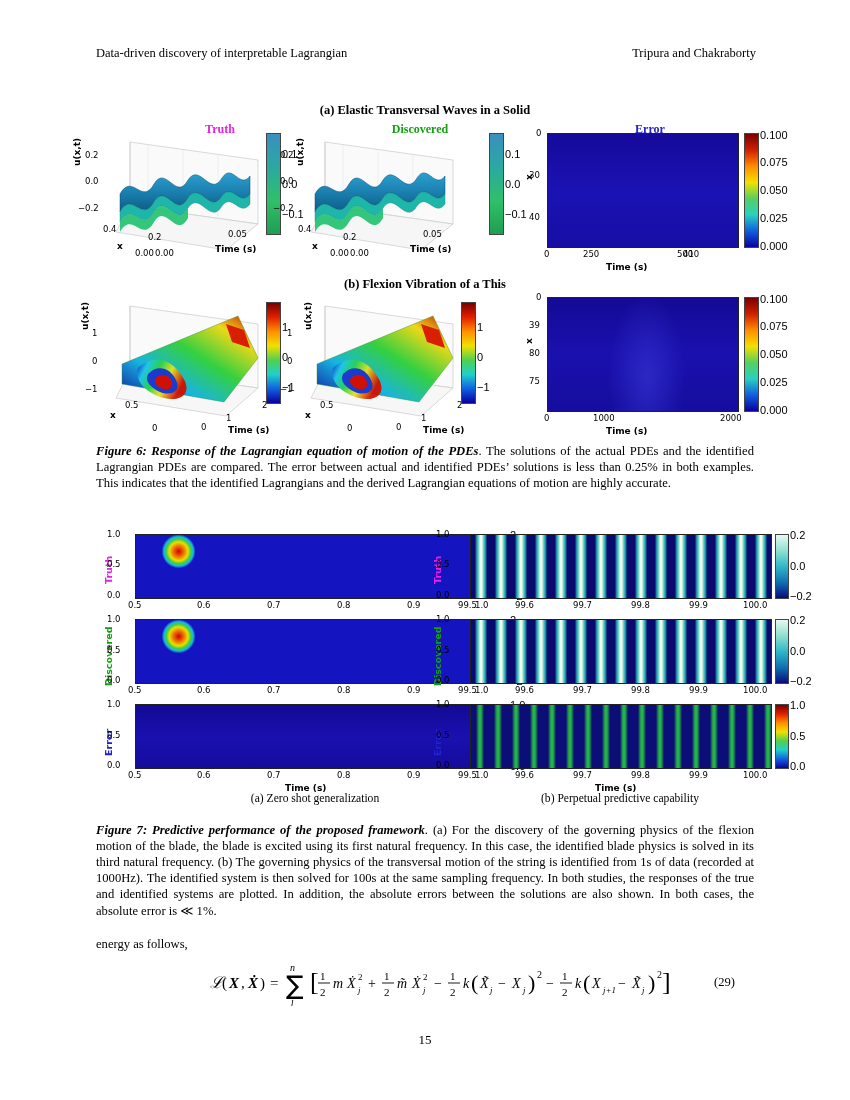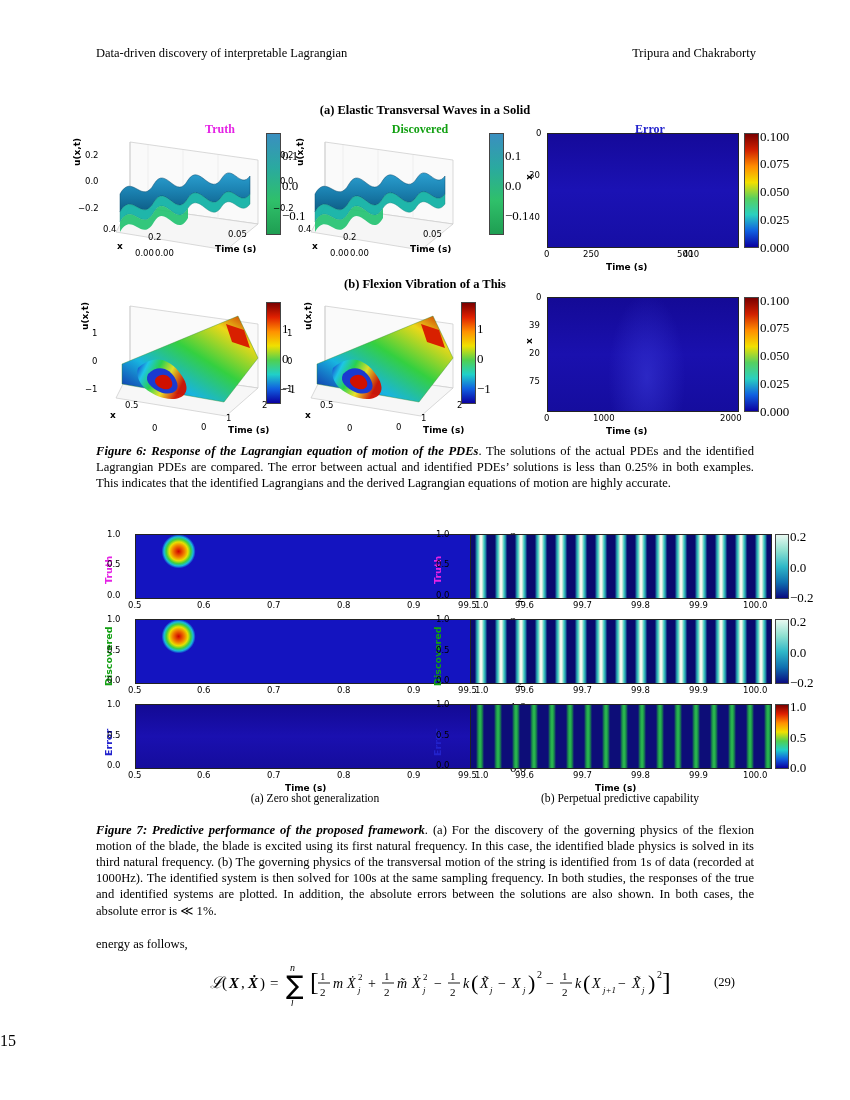--- a/index.html
+++ b/index.html
@@ -41,21 +41,21 @@
     white-space:nowrap;
   }
   .axlabel {
     position:absolute; font-family:"DejaVu Sans", sans-serif; font-size:9px; color:#000;
     white-space:nowrap;
   }
   .axlabel.b { font-weight:bold; }
 
   
   .cbar { position:absolute; border:1px solid #444; }
-  .cbar-ticks { position:absolute; font-family:Liberation Serif, serif; font-size:13px; }
+  .cbar-ticks { position:absolute; font-family:Liberation Sans, sans-serif; font-size:11px; }
 
   
   .hm { position:absolute; border:1px solid #222; }
 
   
   .caption {
     position:absolute; font-size:12.6px; line-height:1.28; text-align:justify;
   }
 
   
@@ -64,21 +64,21 @@
     position:absolute; font-family:"DejaVu Sans", sans-serif; font-size:9.5px;
     font-weight:bold; transform:rotate(-90deg); transform-origin:left top;
     white-space:nowrap;
   }
   .subcap { position:absolute; font-size:11.6px; text-align:center; }
 
   
   .eqline { position:absolute; font-family:"Liberation Serif", serif; }
   .eqnum { position:absolute; font-size:12.6px; }
   .bodytext { position:absolute; font-size:12.6px; }
-  .pagenum { position:absolute; width:100%; font-size:16px; }
+  .pagenum { position:absolute; width:100%; text-align:center; font-size:13px; }
 </style>
 </head>
 <body>
 
 <div class="page">
 
   <div class="runhead">
     <span>Data-driven discovery of interpretable Lagrangian</span>
     <span>Tripura and Chakraborty</span>
   </div>
@@ -263,21 +263,21 @@
   <div class="cbar-ticks" style="left:477px; top:321px;">1</div>
   <div class="cbar-ticks" style="left:477px; top:351px;">0</div>
   <div class="cbar-ticks" style="left:477px; top:381px;">−1</div>
 
   <div class="hm" style="left:547px; top:297px; width:190px; height:113px;
        background:
          radial-gradient(ellipse 55px 120px at 52% 70%, rgba(60,60,220,0.55), rgba(20,10,160,0) 70%),
          linear-gradient(to bottom,#140a96,#1a10ae,#150d9e);"></div>
   <div class="axtick" style="left:536px; top:292px;">0</div>
   <div class="axtick" style="left:529px; top:320px;">39</div>
-  <div class="axtick" style="left:529px; top:348px;">20</div>
+  <div class="axtick" style="left:529px; top:348px;">80</div>
   <div class="axtick" style="left:529px; top:376px;">75</div>
   <div class="axlabel b" style="left:524px; top:344px; transform:rotate(-90deg); transform-origin:left top;">x</div>
   <div class="axtick" style="left:544px; top:413px;">0</div>
   <div class="axtick" style="left:593px; top:413px;">1000</div>
   <div class="axtick" style="left:720px; top:413px;">2000</div>
   <div class="axlabel b" style="left:606px; top:426px;">Time (s)</div>
 
   <div class="cbar" style="left:744px; top:297px; width:13px; height:113px;
        background:linear-gradient(to bottom,#7a0000,#d02000,#ff8c00,#f2e000,#56d060,#2ad0c0,#1060e0,#0a00a0);"></div>
   <div class="cbar-ticks" style="left:760px; top:293px;">0.100</div>

